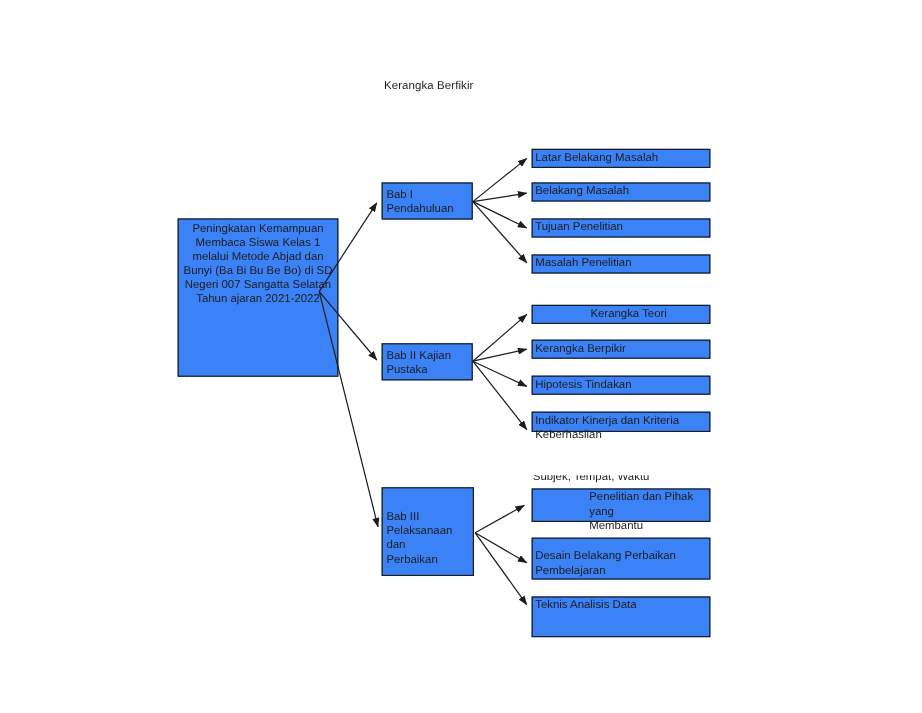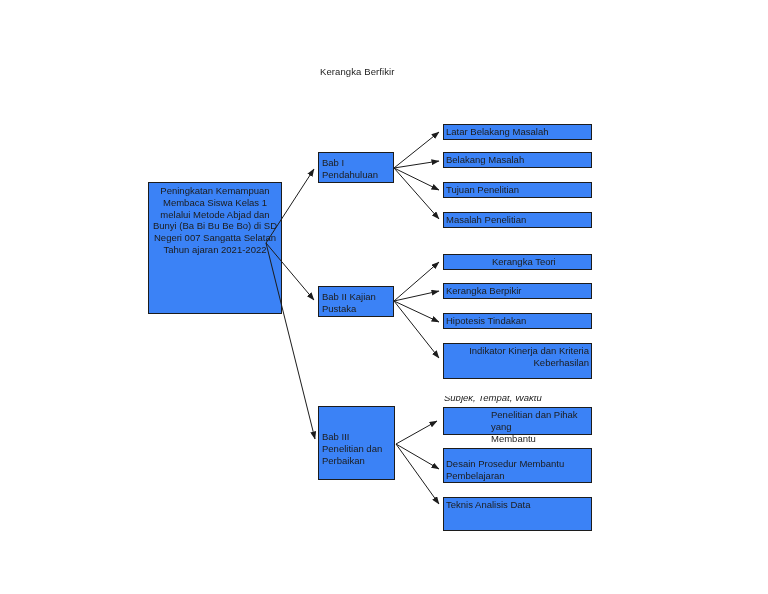--- a/index.html
+++ b/index.html
@@ -47,31 +47,30 @@
     line-height: 12.5px;
   }
   .leaf-s { height: 16px; }
   .leaf-b1-1 { top: 124px; }
   .leaf-b1-2 { top: 152px; }
   .leaf-b1-3 { top: 182px; }
   .leaf-b1-4 { top: 212px; }
   .leaf-b2-1 { top: 254px; padding-left: 48px; }
   .leaf-b2-2 { top: 283px; }
   .leaf-b2-3 { top: 313px; }
-  .leaf-b2-4 { top: 343px; height: 36px; line-height: 12px; text-align: right; }
+  .leaf-b2-4 { top: 343px; height: 17px; line-height: 12px; }
   .leaf-b3-1 { top: 407px; height: 28px; line-height: 12px; padding-left: 47px; }
   .leaf-b3-2 { top: 448px; height: 35px; padding-top: 9px; line-height: 12px; }
   .leaf-b3-3 { top: 497px; height: 34px; }
   .clip-line {
     position: absolute;
     left: 444px; top: 396px;
     width: 146px; height: 9px;
     overflow: hidden;
     z-index: 1;
-    font-style: italic;
   }
   .clip-line > span {
     display: block;
     margin-top: -4px;
     font-size: 9.5px;
     line-height: 12px;
     white-space: nowrap;
   }
   svg.connectors {
     position: absolute;
@@ -122,36 +121,36 @@
 Bunyi (Ba Bi Bu Be Bo) di SD
 Negeri 007 Sangatta Selatan
 Tahun ajaran 2021-2022</span>
   </div>
 
   <div class="node node-chapter node-bab1">Bab I
 Pendahuluan</div>
   <div class="node node-chapter node-bab2">Bab II Kajian
 Pustaka</div>
   <div class="node node-chapter node-bab3">Bab III
-Penelitian dan
+Pelaksanaan dan
 Perbaikan</div>
 
   <div class="node leaf leaf-s leaf-b1-1">Latar Belakang Masalah</div>
   <div class="node leaf leaf-s leaf-b1-2">Belakang Masalah</div>
   <div class="node leaf leaf-s leaf-b1-3">Tujuan Penelitian</div>
   <div class="node leaf leaf-s leaf-b1-4">Masalah Penelitian</div>
 
   <div class="node leaf leaf-s leaf-b2-1">Kerangka Teori</div>
   <div class="node leaf leaf-s leaf-b2-2">Kerangka Berpikir</div>
   <div class="node leaf leaf-s leaf-b2-3">Hipotesis Tindakan</div>
   <div class="node leaf leaf-b2-4">Indikator Kinerja dan Kriteria
 Keberhasilan</div>
 
   <div class="clip-line">
     <span>Subjek, Tempat, Waktu</span>
   </div>
   <div class="node leaf leaf-b3-1">Penelitian dan Pihak yang
 Membantu</div>
-  <div class="node leaf leaf-b3-2">Desain Prosedur Membantu
+  <div class="node leaf leaf-b3-2">Desain Belakang Perbaikan
 Pembelajaran</div>
   <div class="node leaf leaf-s leaf-b3-3">Teknis Analisis Data</div>
 
 </div>
 
 </body></html>

